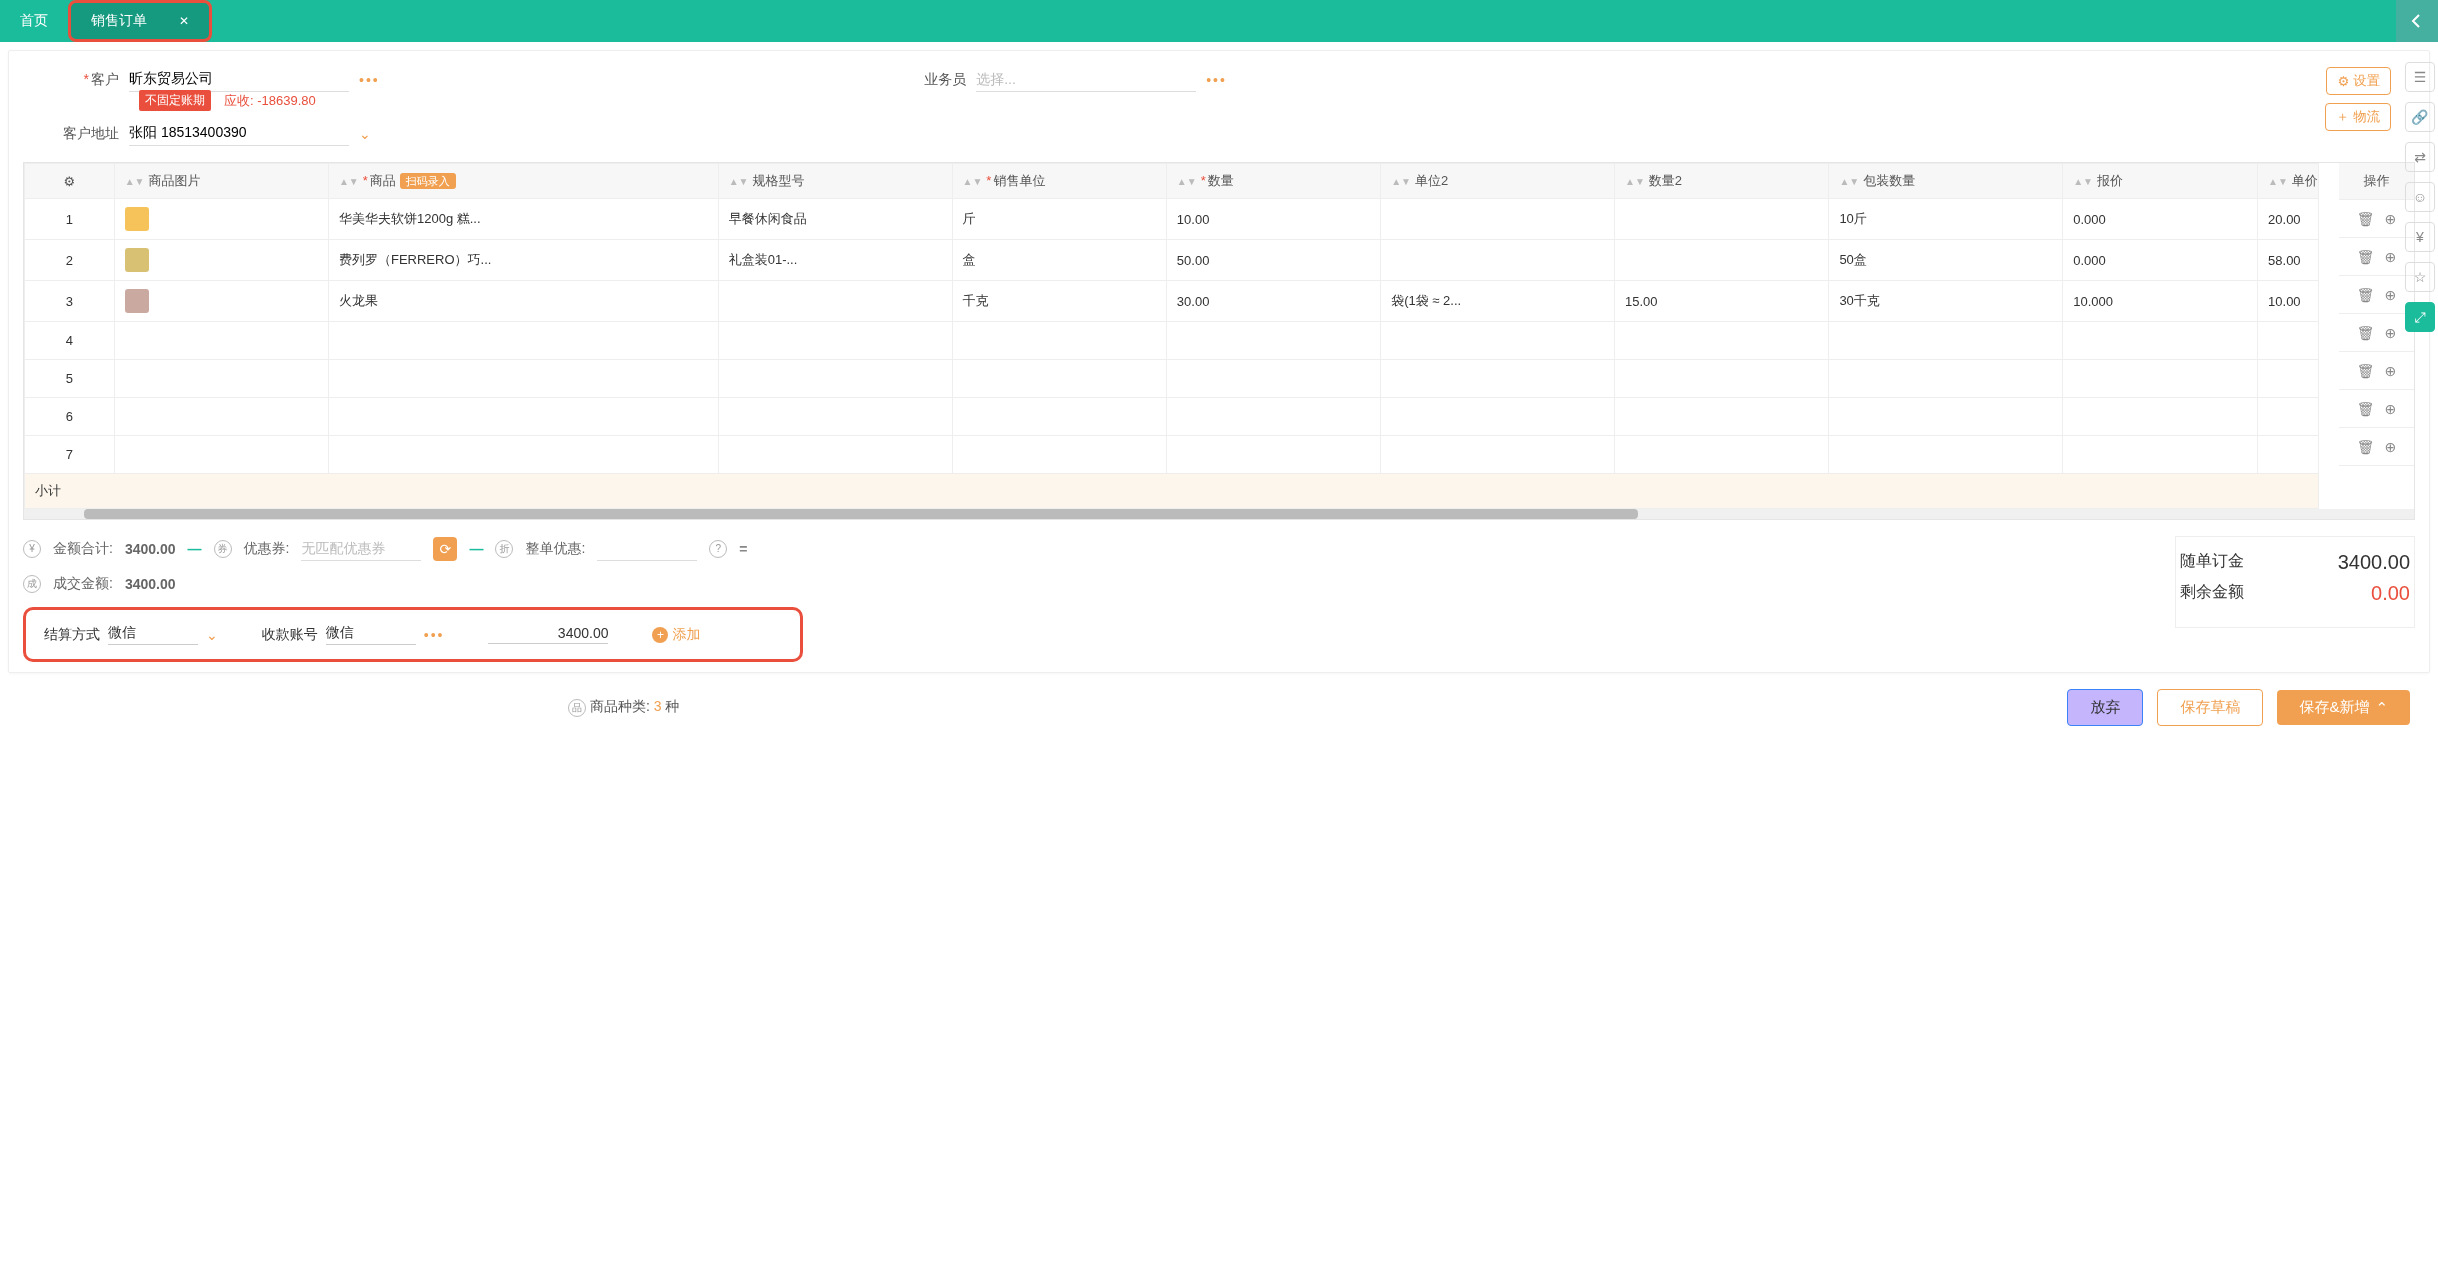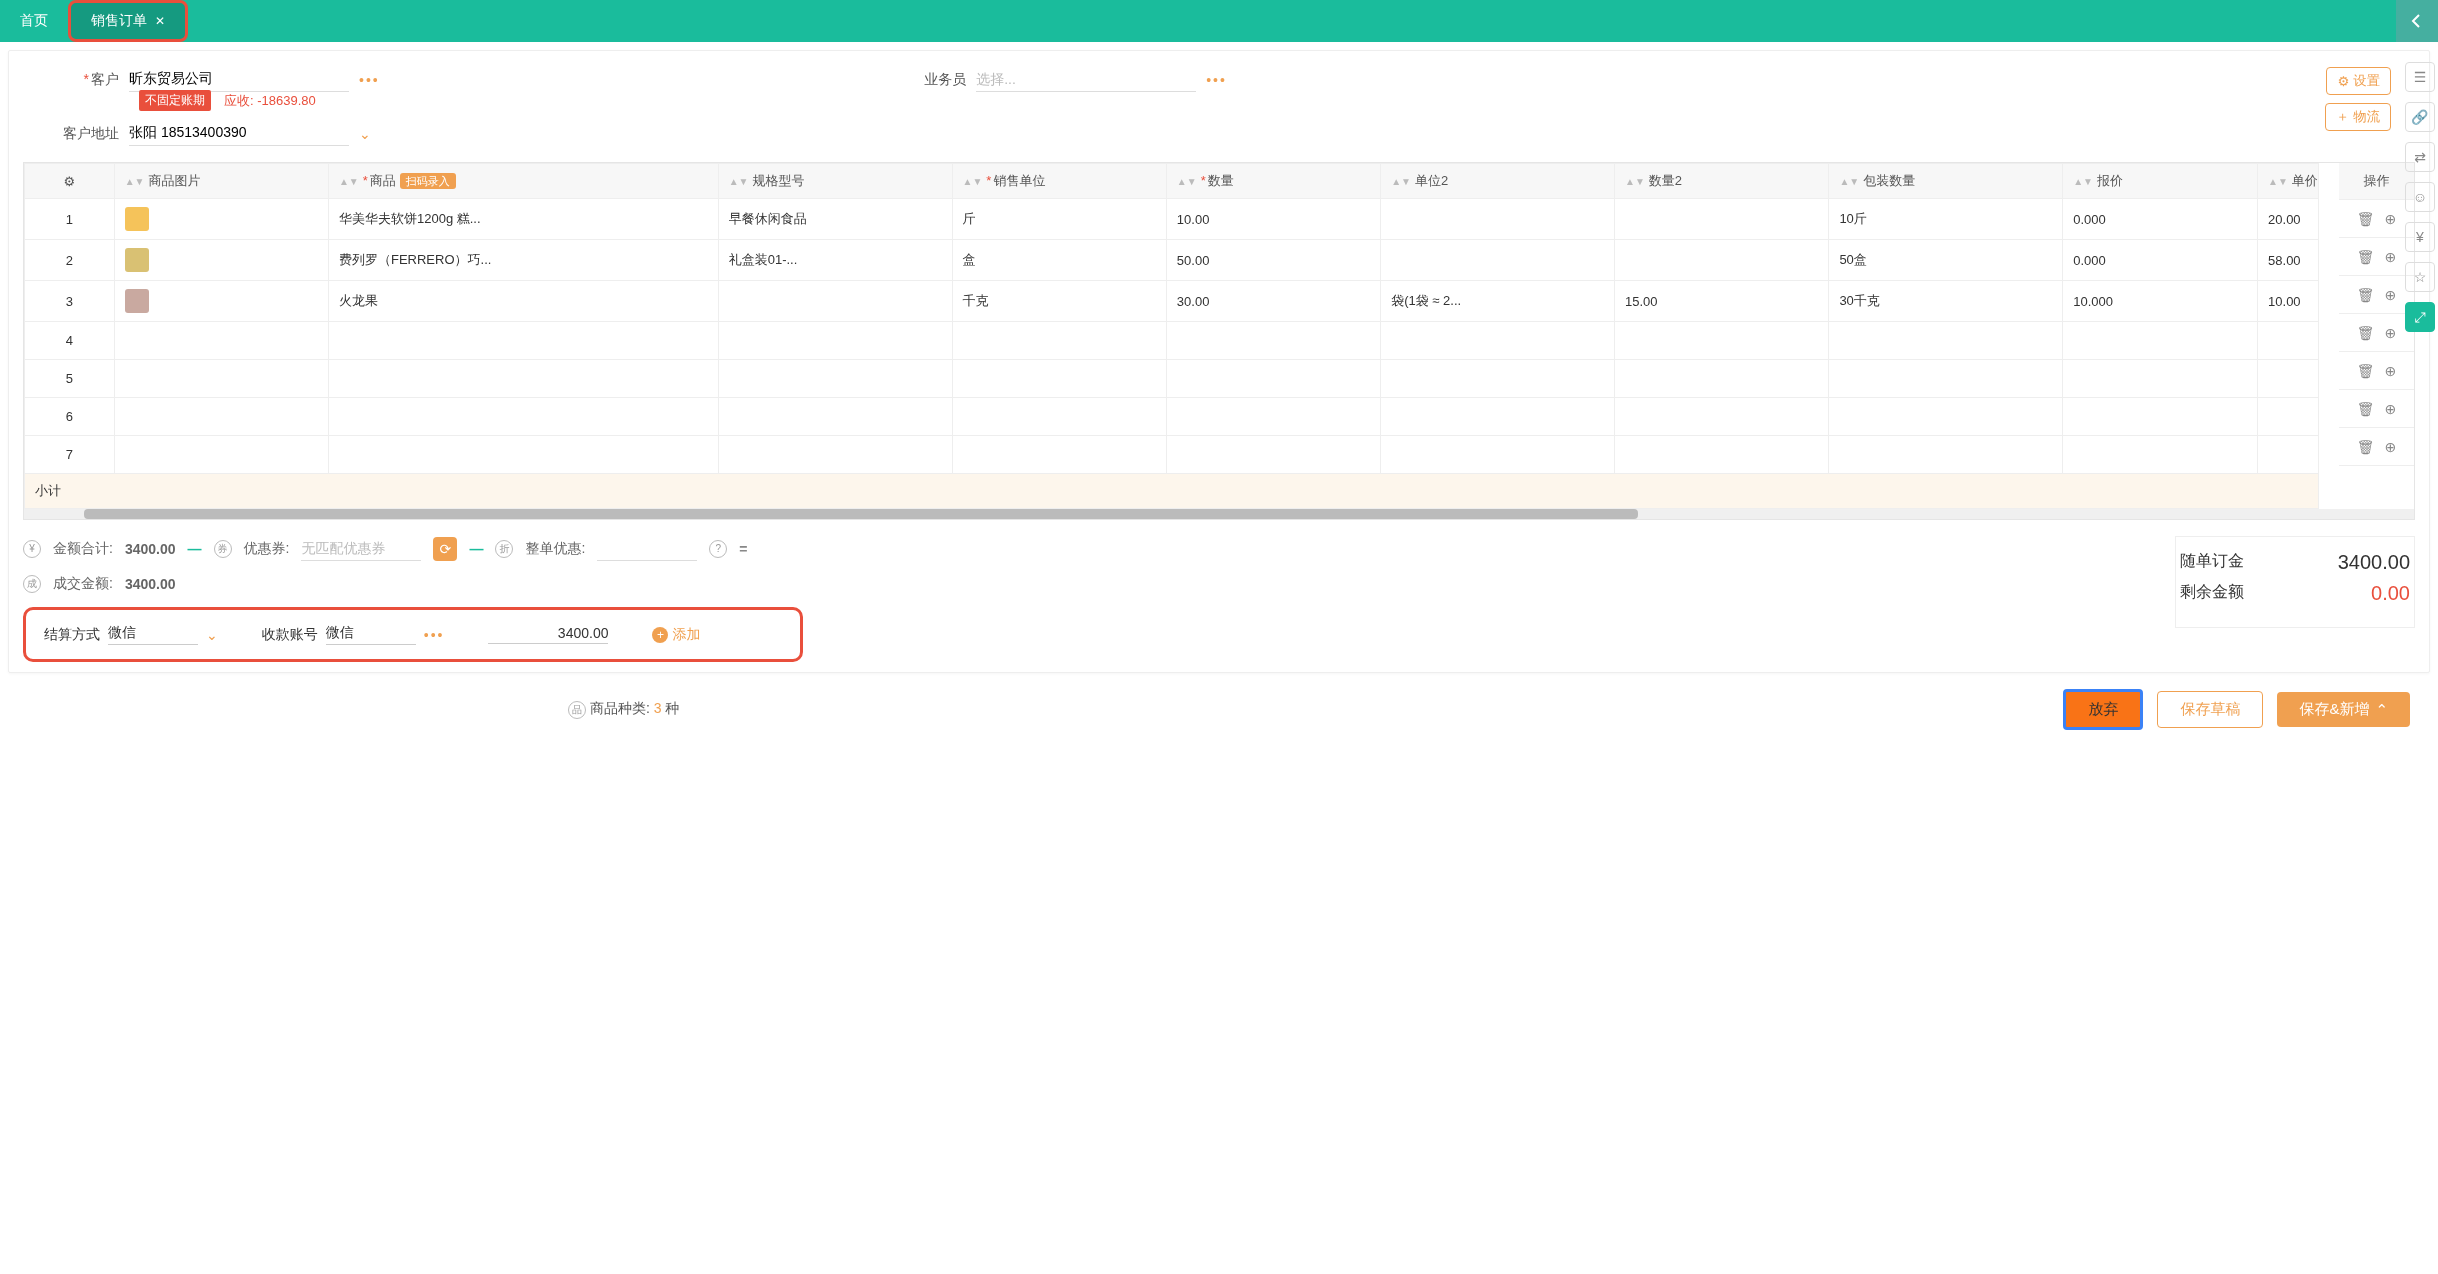--- a/index.html
+++ b/index.html
@@ -1,21 +1,21 @@
 <!DOCTYPE html>
 <html><head>
 <meta charset="utf-8">
 <style>
   * { box-sizing: border-box; margin: 0; padding: 0; }
   body { font-family: -apple-system, "Microsoft YaHei", "PingFang SC", sans-serif; font-size: 14px; color: #333; background: #fff; }
 
   
   .topbar { display: flex; align-items: center; background: #1abc9c; height: 42px; }
   .topbar .tab { display: inline-flex; align-items: center; height: 100%; padding: 0 20px; color: #fff; cursor: pointer; }
-  .topbar .tab.active { background: #159a80; border: 3px solid #e94f3c; border-radius: 8px; }
+  .topbar .tab.active { background: #159a80; border: 3px solid #e94f3c; border-radius: 8px; gap: 24px; }
   .topbar .close-x { margin-left: 8px; font-size: 12px; }
   .topbar .collapse { margin-left: auto; width: 42px; height: 42px; background: #45afa0; display:flex;align-items:center;justify-content:center;color:#fff;cursor:pointer; }
 
   .page { padding: 8px; }
   .card { border: 1px solid #eee; box-shadow: 0 1px 3px rgba(0,0,0,0.04); border-radius: 2px; padding: 10px 14px; }
 
   
   .form-row { display:grid; grid-template-columns: 1.1fr 1fr 1fr auto; gap: 24px; align-items:start; padding: 6px 0; }
   .field { display:flex; align-items:center; gap: 10px; }
   .field label { min-width: 96px; text-align:right; color:#555; font-size:14px; }
@@ -68,21 +68,21 @@
   .settle-box { border:3px solid #e94f3c; border-radius:10px; padding:14px 18px; margin-top:6px; display:flex; align-items:center; gap:44px; max-width:780px; }
   .settle-box .fld { display:flex; align-items:center; gap:8px; }
   .settle-box .underline { border-bottom:1px solid #ccc; min-width:90px; padding-bottom:2px; }
   .add-link { color:#f0a050; display:inline-flex;align-items:center;gap:4px;cursor:pointer; }
   .plus-circle { display:inline-flex;width:16px;height:16px;background:#f0a050;border-radius:50%;color:#fff;align-items:center;justify-content:center;font-size:12px; }
 
   
   .footer { display:flex; align-items:center; justify-content:flex-end; gap:14px; padding:16px 20px 8px; }
   .footer .info { color:#555; margin-right:auto; margin-left: 540px; }
   .btn { padding:8px 22px; border-radius:4px; font-size:15px; cursor:pointer; }
-  .btn.default { border:3px solid #3b82f6; background:#f97316; color:#333; }
+  .btn.default { border:1px solid #3b82f6; background:#c4b5fd; color:#333; }
   .btn.outline-o { border:1px solid #f0a050; background:#fff; color:#f0a050; }
   .btn.primary { border:none; background:#f0a050; color:#fff; display:inline-flex; align-items:center; gap:6px; }
   input::placeholder{color:#bbb;}
 </style>
 </head>
 <body>
 
 <div class="topbar">
   <div class="tab">首页</div>
   <div class="tab active">

